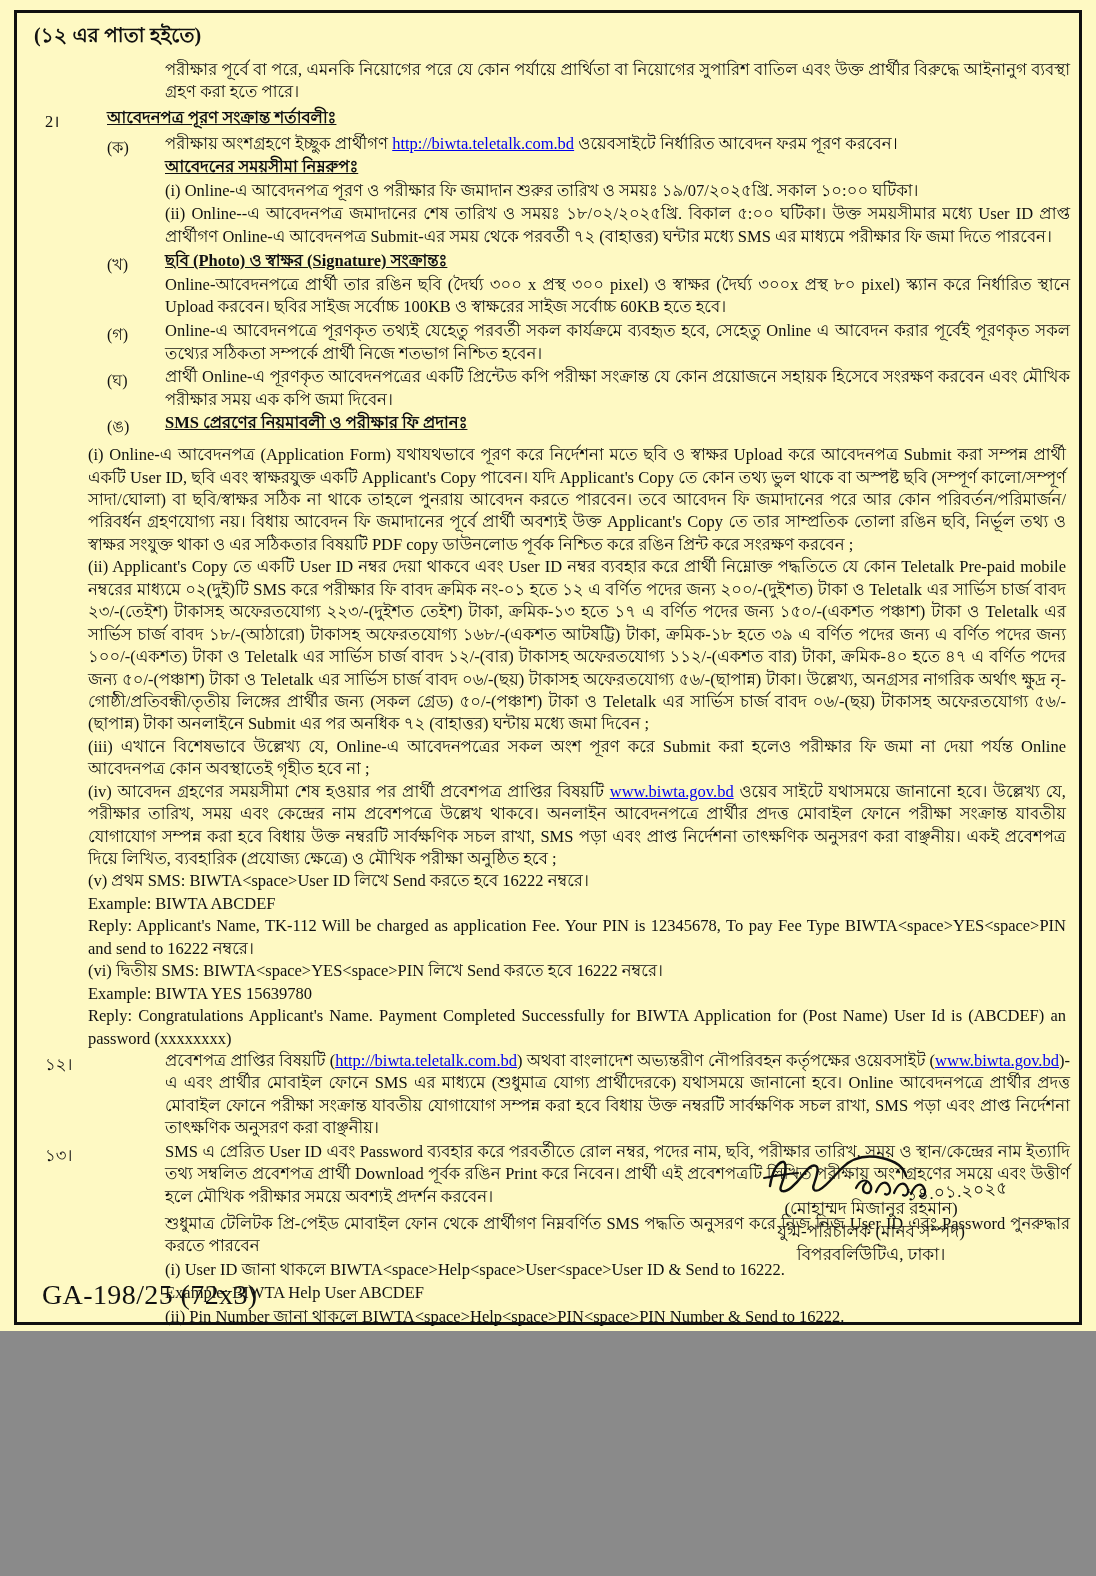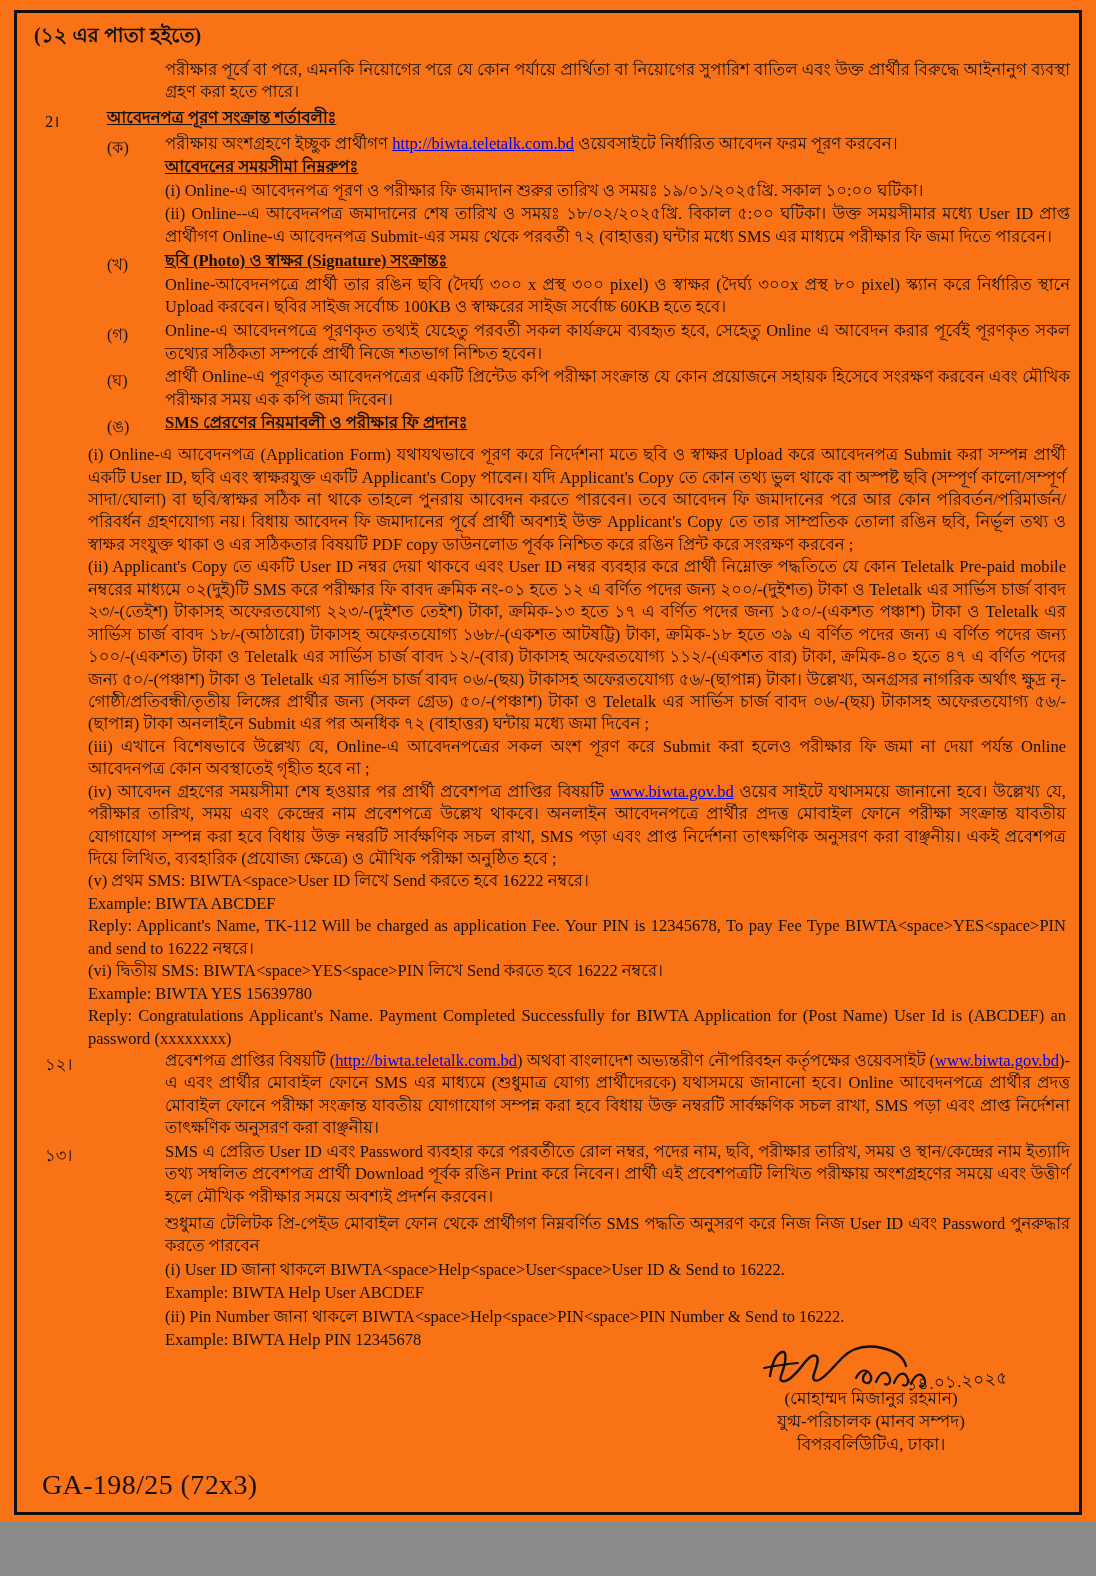--- a/index.html
+++ b/index.html
@@ -3,22 +3,22 @@
 <meta charset="utf-8">
 <style>
   html, body {
     margin: 0;
     padding: 0;
     background: #8a8a8a;
   }
   .page {
     position: relative;
     width: 1096px;
-    height: 1521px;
-    background: #f97316;
+    height: 1331px;
+    background: #fef9c3;
     box-sizing: border-box;
     overflow: hidden;
     font-family: "Liberation Serif", "DejaVu Serif", serif;
     color: #111111;
   }
   
   .scan-border {
     position: absolute;
     left: 14px;
     top: 10px;
@@ -151,21 +151,21 @@
     </div>
 
     <div class="row">
       <div class="clause-no"></div>
       <div class="sub-label">(ক)</div>
       <div class="body nojust">
         <div class="para">
           <span>পরীক্ষায় অংশগ্রহণে ইচ্ছুক প্রার্থীগণ </span><a class="link" href="#">http://biwta.teletalk.com.bd</a><span> ওয়েবসাইটে নির্ধারিত আবেদন ফরম পূরণ করবেন।</span>
         </div>
         <div class="para bu">আবেদনের সময়সীমা নিম্নরুপঃ</div>
-        <div class="para">(i) Online-এ আবেদনপত্র পূরণ ও পরীক্ষার ফি জমাদান শুরুর তারিখ ও সময়ঃ ১৯/০১/২০২৫খ্রি. সকাল ১০:০০ ঘটিকা।</div>
+        <div class="para">(i) Online-এ আবেদনপত্র পূরণ ও পরীক্ষার ফি জমাদান শুরুর তারিখ ও সময়ঃ ১৯/07/২০২৫খ্রি. সকাল ১০:০০ ঘটিকা।</div>
         <div class="para" style="text-align:justify">(ii) Online--এ আবেদনপত্র জমাদানের শেষ তারিখ ও সময়ঃ ১৮/০২/২০২৫খ্রি. বিকাল ৫:০০ ঘটিকা। উক্ত সময়সীমার মধ্যে User ID প্রাপ্ত প্রার্থীগণ Online-এ আবেদনপত্র Submit-এর সময় থেকে পরবর্তী ৭২ (বাহাত্তর) ঘন্টার মধ্যে SMS এর মাধ্যমে পরীক্ষার ফি জমা দিতে পারবেন।</div>
       </div>
     </div>
 
     <div class="row">
       <div class="clause-no"></div>
       <div class="sub-label">(খ)</div>
       <div class="body nojust">
         <div class="para bu">ছবি (Photo)  ও স্বাক্ষর (Signature) সংক্রান্তঃ</div>
         <div class="para" style="text-align:justify">Online-আবেদনপত্রে প্রার্থী তার রঙিন ছবি  (দৈর্ঘ্য ৩০০ x প্রস্থ ৩০০ pixel) ও স্বাক্ষর (দৈর্ঘ্য ৩০০x প্রস্থ ৮০ pixel)  স্ক্যান করে নির্ধারিত স্থানে Upload করবেন। ছবির সাইজ সর্বোচ্চ 100KB ও স্বাক্ষরের সাইজ সর্বোচ্চ 60KB হতে হবে।</div>

